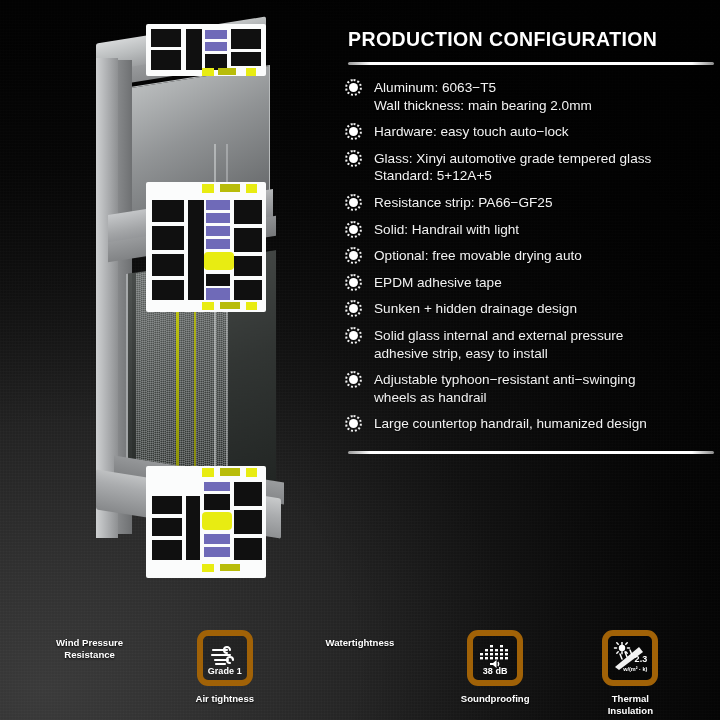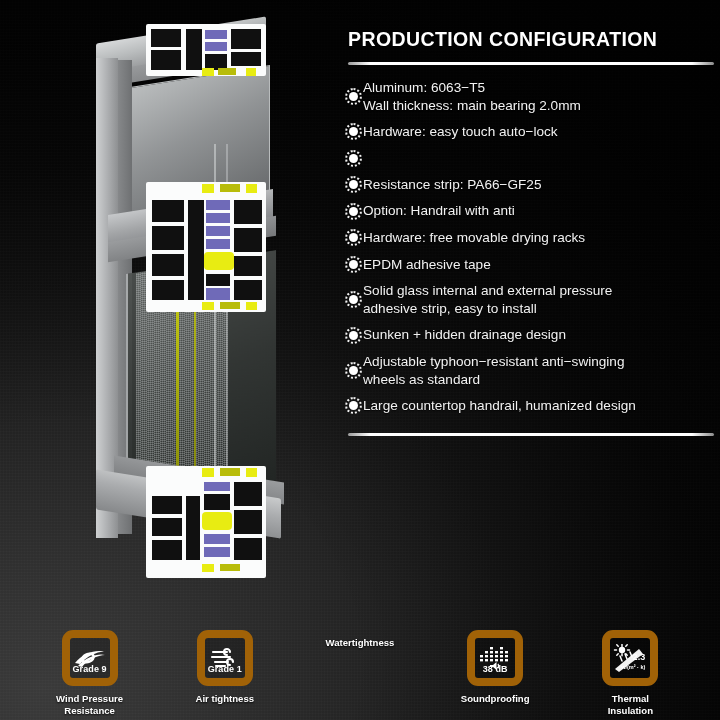--- a/index.html
+++ b/index.html
@@ -148,21 +148,21 @@
   }
   .divider {
     height:2.5px; margin:11px 6px 10px 6px;
     background: linear-gradient(90deg,#9a9a9a 0%,#ffffff 6%,#ffffff 94%,#8a8a8a 100%);
     border-radius:2px;
   }
   .divider.bottom { margin-top:14px; }
 
   #spec-list { list-style:none; }
   .spec-item {
-    display:flex; align-items:center; gap:1px;
+    display:flex; gap:12px;
     padding:4.5px 0 4.5px 3px;
   }
   .bullet {
     flex:0 0 auto; width:17px; height:17px; position:relative;
   }
   .bullet .ring {
     position:absolute; inset:0; border-radius:50%;
     border:2px dotted #f2f2f2;
   }
   .bullet .dot {
@@ -176,21 +176,21 @@
   }
 
   
   #badge-row {
     position:absolute; left:0; bottom:4px; width:720px;
     display:flex; justify-content:space-around; align-items:flex-start;
     padding:0 22px;
   }
   .badge { width:96px; display:flex; flex-direction:column; align-items:center; }
   .badge-box {
-    width:56px; height:56px; border:8px solid #a16207; border-radius:11px;
+    width:56px; height:56px; border:6px solid #a16207; border-radius:11px;
     position:relative; display:flex; flex-direction:column;
     align-items:center; justify-content:flex-start;
     padding-top:4px;
     background: rgba(0,0,0,0.22);
   }
   .badge-glyph { height:32px; display:flex; align-items:center; justify-content:center; }
   .badge-value {
     position:absolute; left:0; right:0; bottom:4px;
     color:#ffffff; font-size:9px; font-weight:bold; text-align:center;
     letter-spacing:.1px; line-height:9px;
@@ -307,97 +307,87 @@
           <span class="ring"></span>
           <span class="dot"></span>
         </span>
         <span class="spec-text">Hardware: easy touch auto−lock</span>
       </li>
       <li class="spec-item">
         <span class="bullet">
           <span class="ring"></span>
           <span class="dot"></span>
         </span>
+        <span class="spec-text">Glass: Xinyi automotive grade tempered glass
+Standard: 5+12A+5</span>
       </li>
       <li class="spec-item">
         <span class="bullet">
           <span class="ring"></span>
           <span class="dot"></span>
         </span>
         <span class="spec-text">Resistance strip: PA66−GF25</span>
       </li>
       <li class="spec-item">
         <span class="bullet">
           <span class="ring"></span>
           <span class="dot"></span>
         </span>
-        <span class="spec-text">Option: Handrail with anti</span>
-      </li>
-      <li class="spec-item">
-        <span class="bullet">
-          <span class="ring"></span>
-          <span class="dot"></span>
-        </span>
-        <span class="spec-text">Hardware: free movable drying racks</span>
+        <span class="spec-text">Solid: Handrail with light</span>
+      </li>
+      <li class="spec-item">
+        <span class="bullet">
+          <span class="ring"></span>
+          <span class="dot"></span>
+        </span>
+        <span class="spec-text">Optional: free movable drying auto</span>
       </li>
       <li class="spec-item">
         <span class="bullet">
           <span class="ring"></span>
           <span class="dot"></span>
         </span>
         <span class="spec-text">EPDM adhesive tape</span>
+      </li>
+      <li class="spec-item">
+        <span class="bullet">
+          <span class="ring"></span>
+          <span class="dot"></span>
+        </span>
+        <span class="spec-text">Sunken + hidden drainage design</span>
       </li>
       <li class="spec-item">
         <span class="bullet">
           <span class="ring"></span>
           <span class="dot"></span>
         </span>
         <span class="spec-text">Solid glass internal and external pressure
 adhesive strip, easy to install</span>
       </li>
       <li class="spec-item">
         <span class="bullet">
           <span class="ring"></span>
           <span class="dot"></span>
         </span>
-        <span class="spec-text">Sunken + hidden drainage design</span>
-      </li>
-      <li class="spec-item">
-        <span class="bullet">
-          <span class="ring"></span>
-          <span class="dot"></span>
-        </span>
         <span class="spec-text">Adjustable typhoon−resistant anti−swinging
-wheels as standard</span>
+wheels as handrail</span>
       </li>
       <li class="spec-item">
         <span class="bullet">
           <span class="ring"></span>
           <span class="dot"></span>
         </span>
         <span class="spec-text">Large countertop handrail, humanized design</span>
       </li>
     </ul>
   <div class="divider bottom"></div>
 </div>
 
 <div id="badge-row">
     <div class="badge">
-      <div class="badge-box">
-        <div class="badge-glyph">
-          <svg width="34" height="24" viewBox="0 0 34 24">
-            <g fill="#fff">
-              <path d="M2 17 C10 7, 24 3, 32 6 C26 5, 14 10, 7 18 Z"></path>
-              <path d="M5 20 C13 11, 25 7, 32 9 C25 9, 14 14, 9 21 Z"></path>
-              <ellipse cx="15" cy="12" rx="6" ry="4" transform="rotate(-22 15 12)" fill="none" stroke="#fff" stroke-width="2.4"></ellipse>
-            </g>
-          </svg>
-        </div>
-        <div class="badge-value"><span>Grade 9</span></div>
-      </div>
       <div class="badge-label">Wind Pressure
 Resistance</div>
     </div>
     <div class="badge">
       <div class="badge-box">
         <div class="badge-glyph">
           <svg width="32" height="24" viewBox="0 0 32 24">
             <g fill="none" stroke="#fff" stroke-width="2.1" stroke-linecap="round">
               <path d="M4 6 h14"></path>
               <path d="M21 6 a3 3 0 1 0 -3 3"></path>

